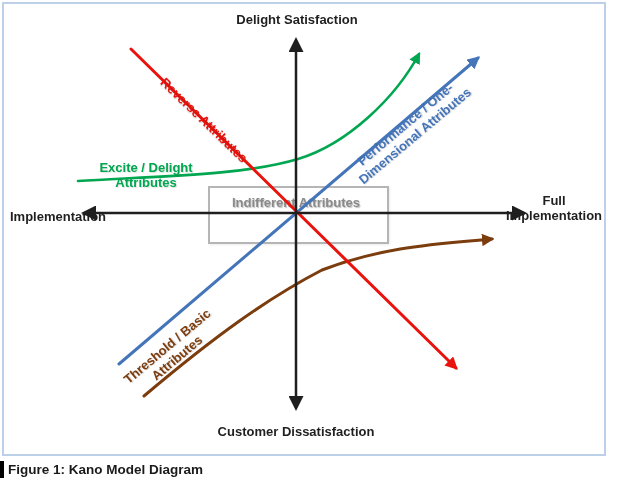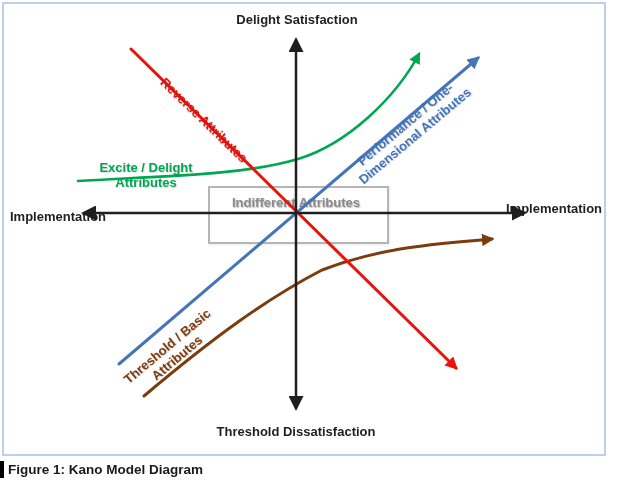--- a/index.html
+++ b/index.html
@@ -57,27 +57,28 @@
 
   <path d="M 131 49 L 456 368" fill="none" stroke-width="3" stroke-linecap="round" marker-end="url(#arrow-red)" stroke="#e8130d"></path>
 
   <path d="M 296 40 L 296 408" fill="none" stroke-width="2.5" marker-start="url(#arrow-black)" marker-end="url(#arrow-black)" stroke="#1f1f1f"></path>
 
   <path d="M 84 213 L 524 213" fill="none" stroke-width="2.5" marker-start="url(#arrow-black)" marker-end="url(#arrow-black)" stroke="#1f1f1f"></path>
 </svg>
 
 <div class="label" style="left:297px;top:19px;">Delight Satisfaction</div>
 
-<div class="label" style="left:296px;top:431px;">Threshold Dissatisfaction</div>
+<div class="label" style="left:296px;top:431px;">Customer Dissatisfaction</div>
 
 <div class="label" style="left:58px;top:216px;">
   <span>Implementation</span>
 </div>
 
 <div class="label" style="left:554px;top:208px;">
+  <span>Full</span>
   <span>Implementation</span>
 </div>
 
 <div class="label red-label" style="left:204px;top:120px;">Reverse Attributes</div>
 
 <div class="label blue-label" style="left:410px;top:130px;">
   <span>Performance / One-</span>
   <span>Dimensional Attributes</span>
 </div>
 

